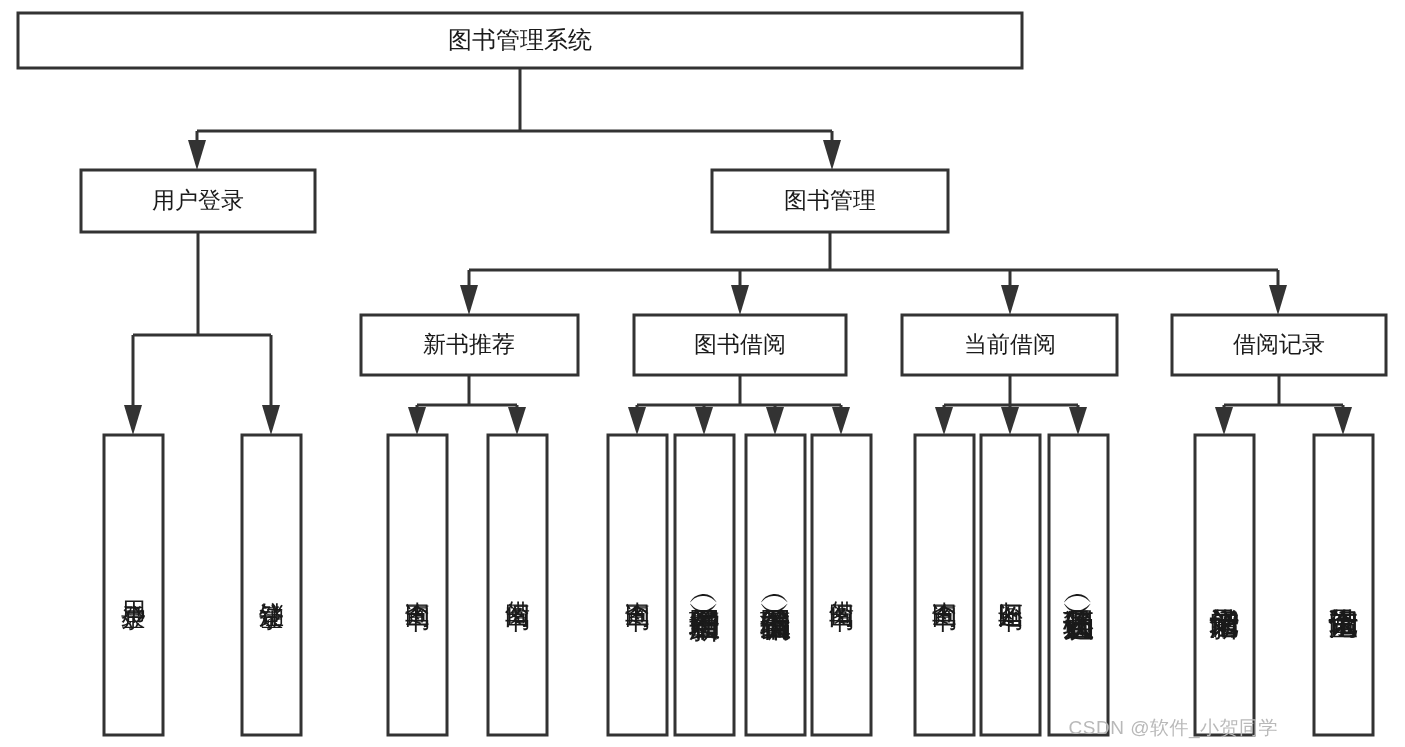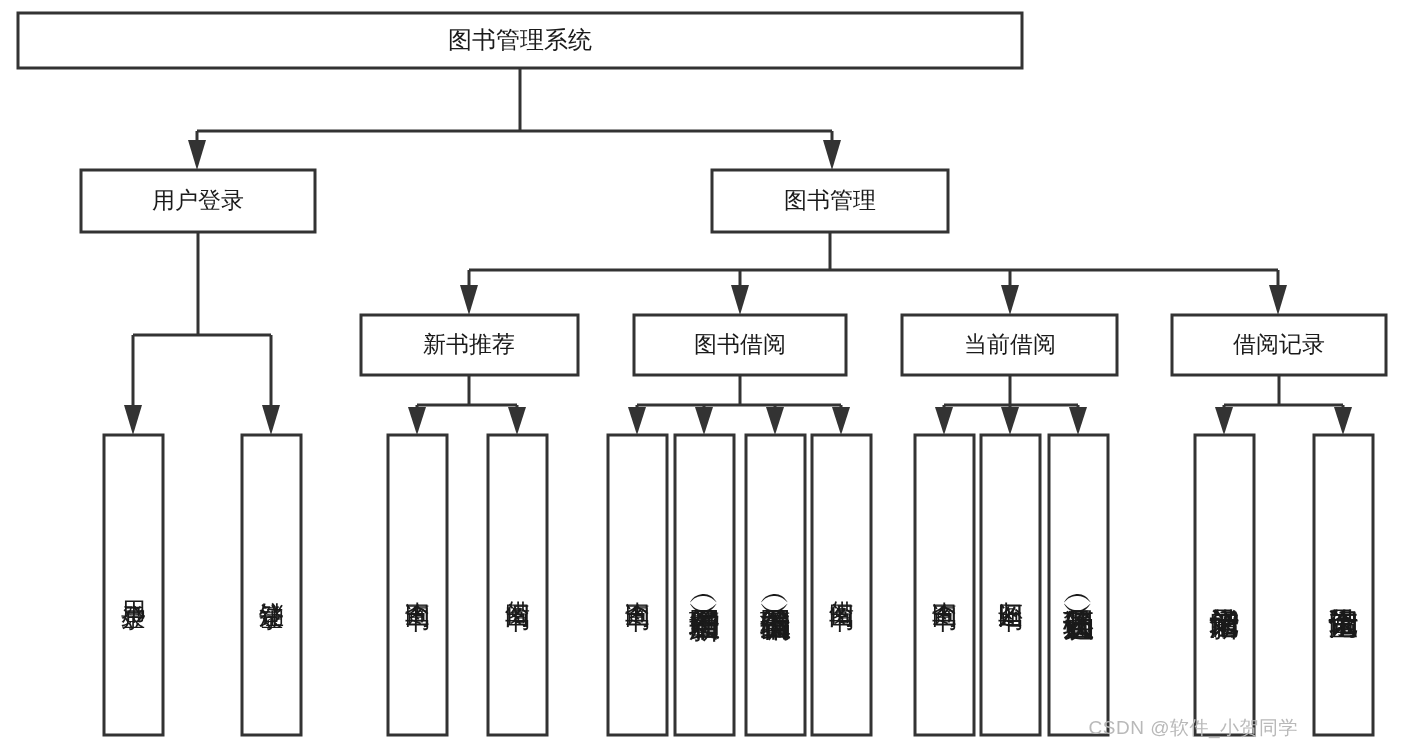--- a/index.html
+++ b/index.html
@@ -62,21 +62,21 @@
     color: #1a1a1a;
     letter-spacing: 2px;
     display: flex;
     align-items: center;
     justify-content: center;
     white-space: nowrap;
     pointer-events: none;
   }
   .watermark {
     position: absolute;
-    right: 0;
+    right: 20px;
     bottom: 6px;
     font-family: "Liberation Sans", "DejaVu Sans", sans-serif;
     font-size: 19px;
     color: #b9b9b9;
     white-space: nowrap;
     letter-spacing: 0.5px;
   }
 </style>
 </head>
 <body>

